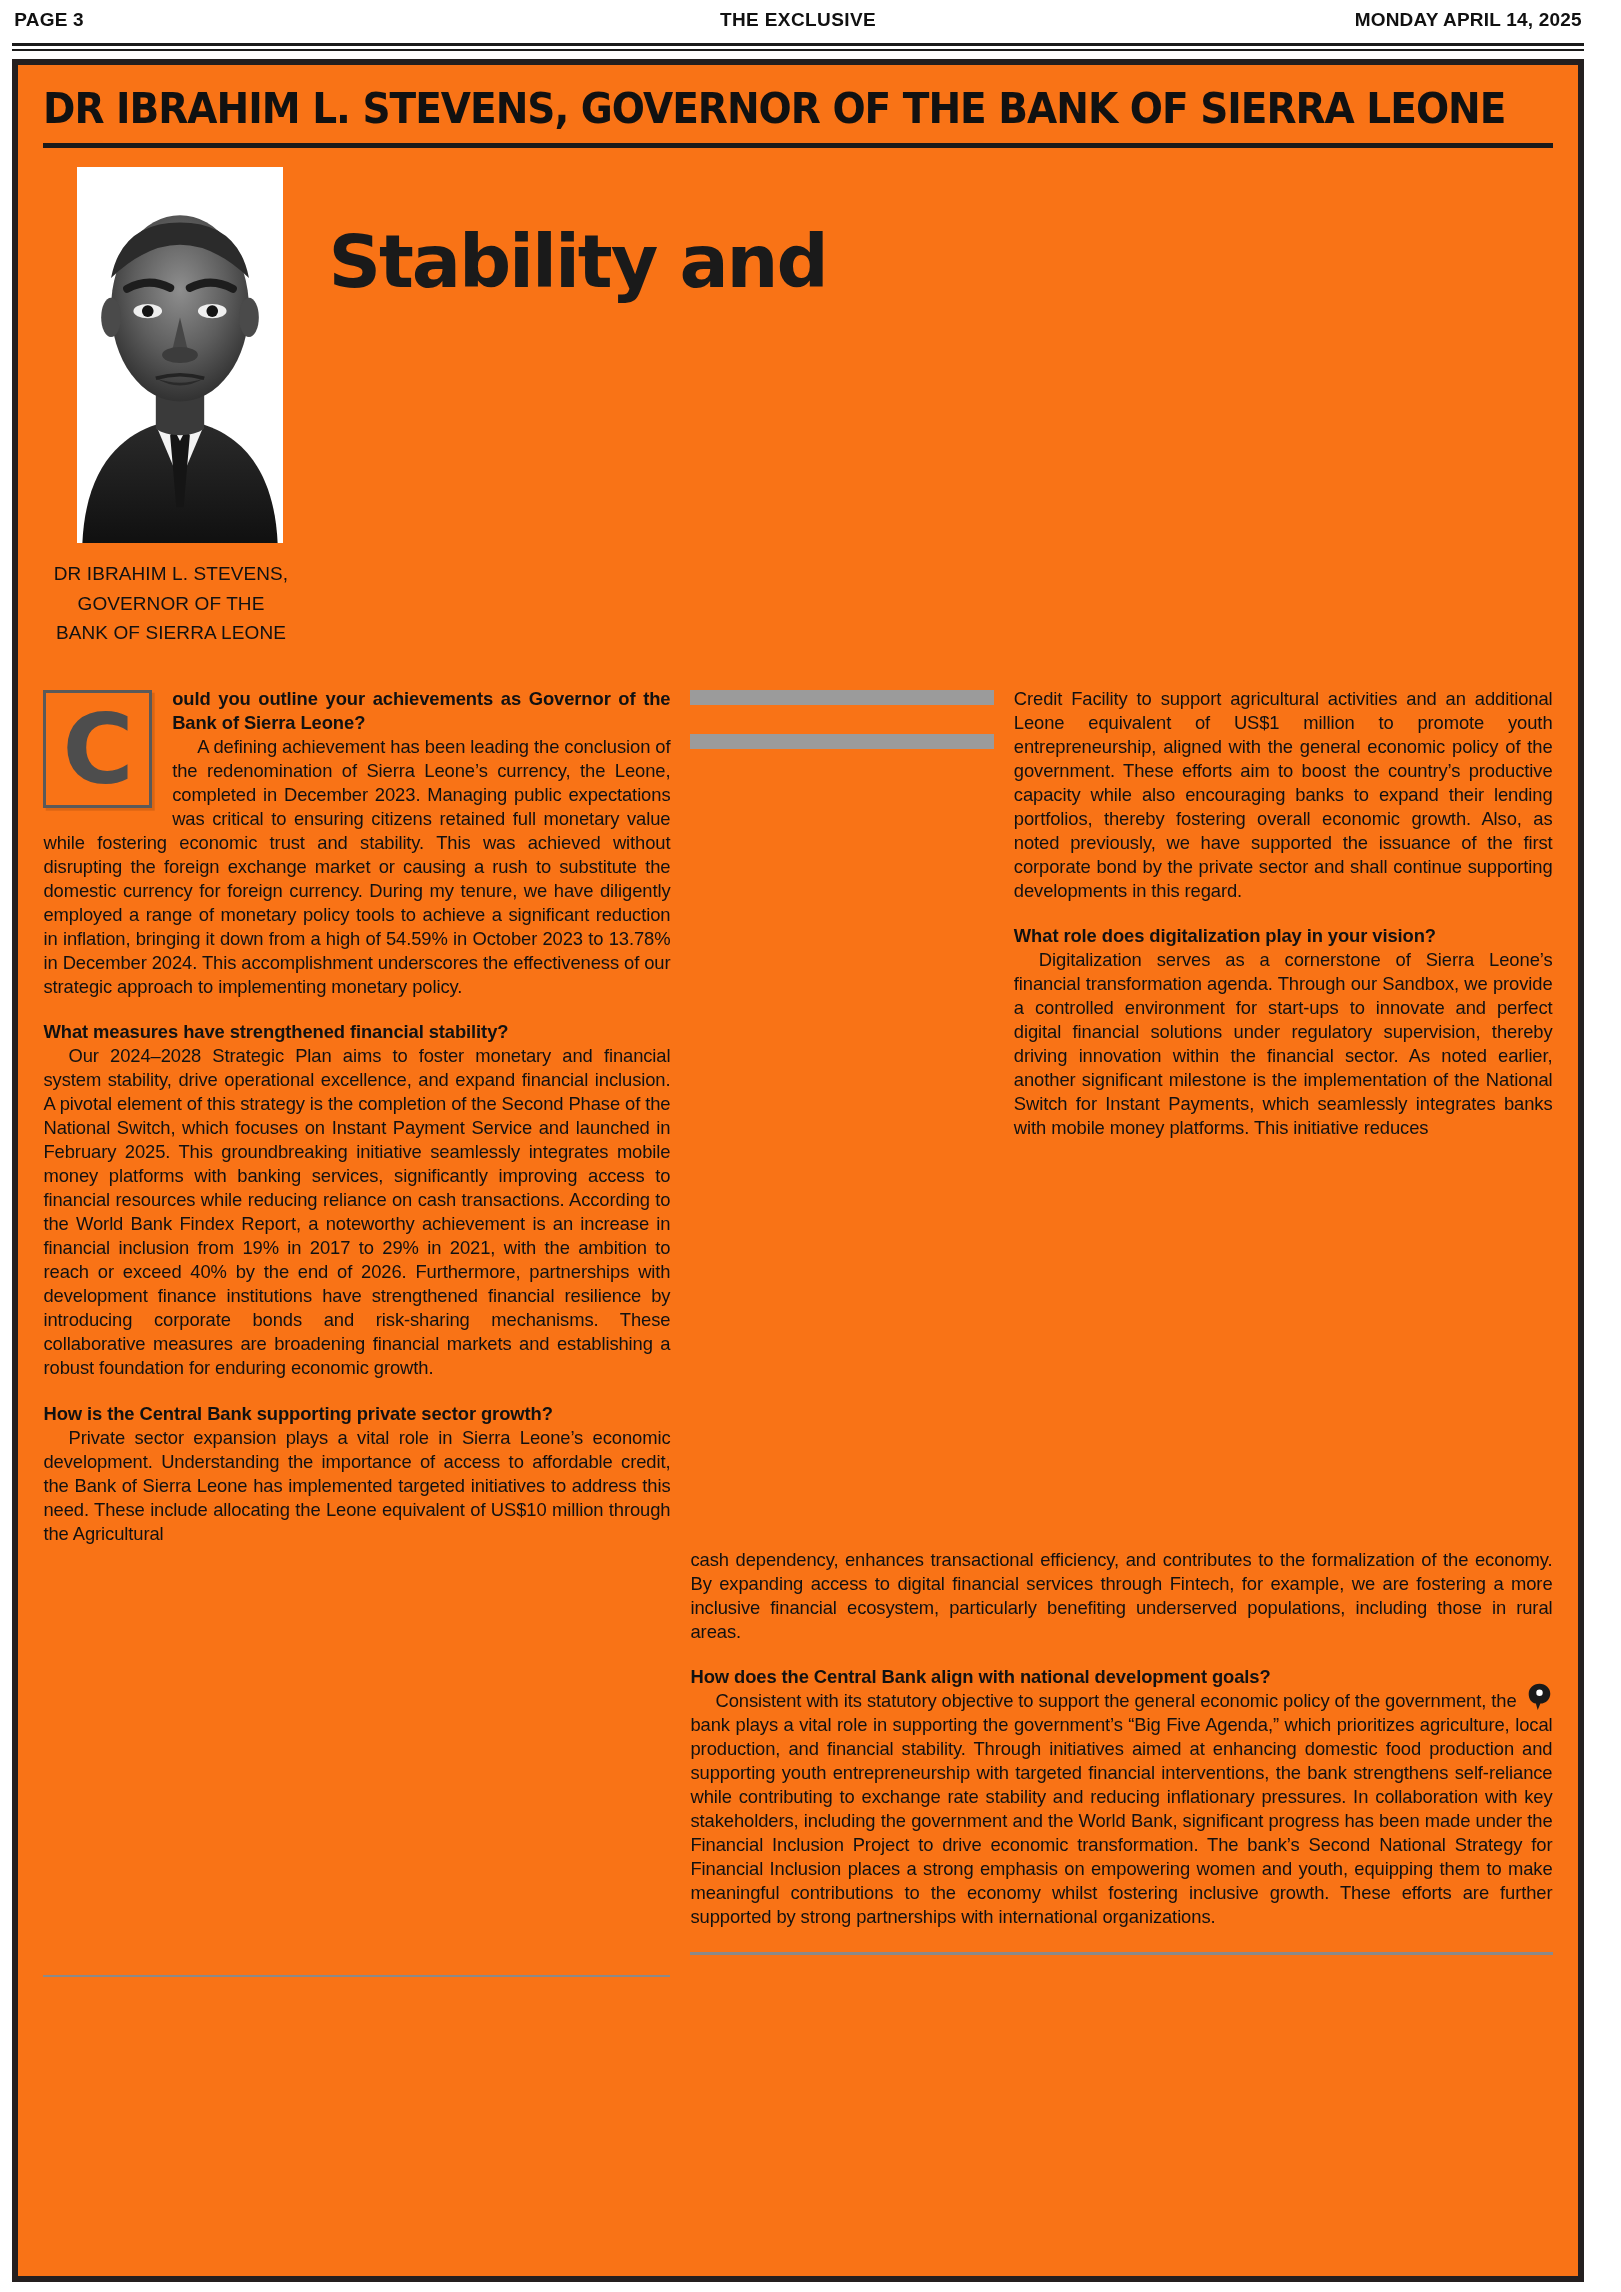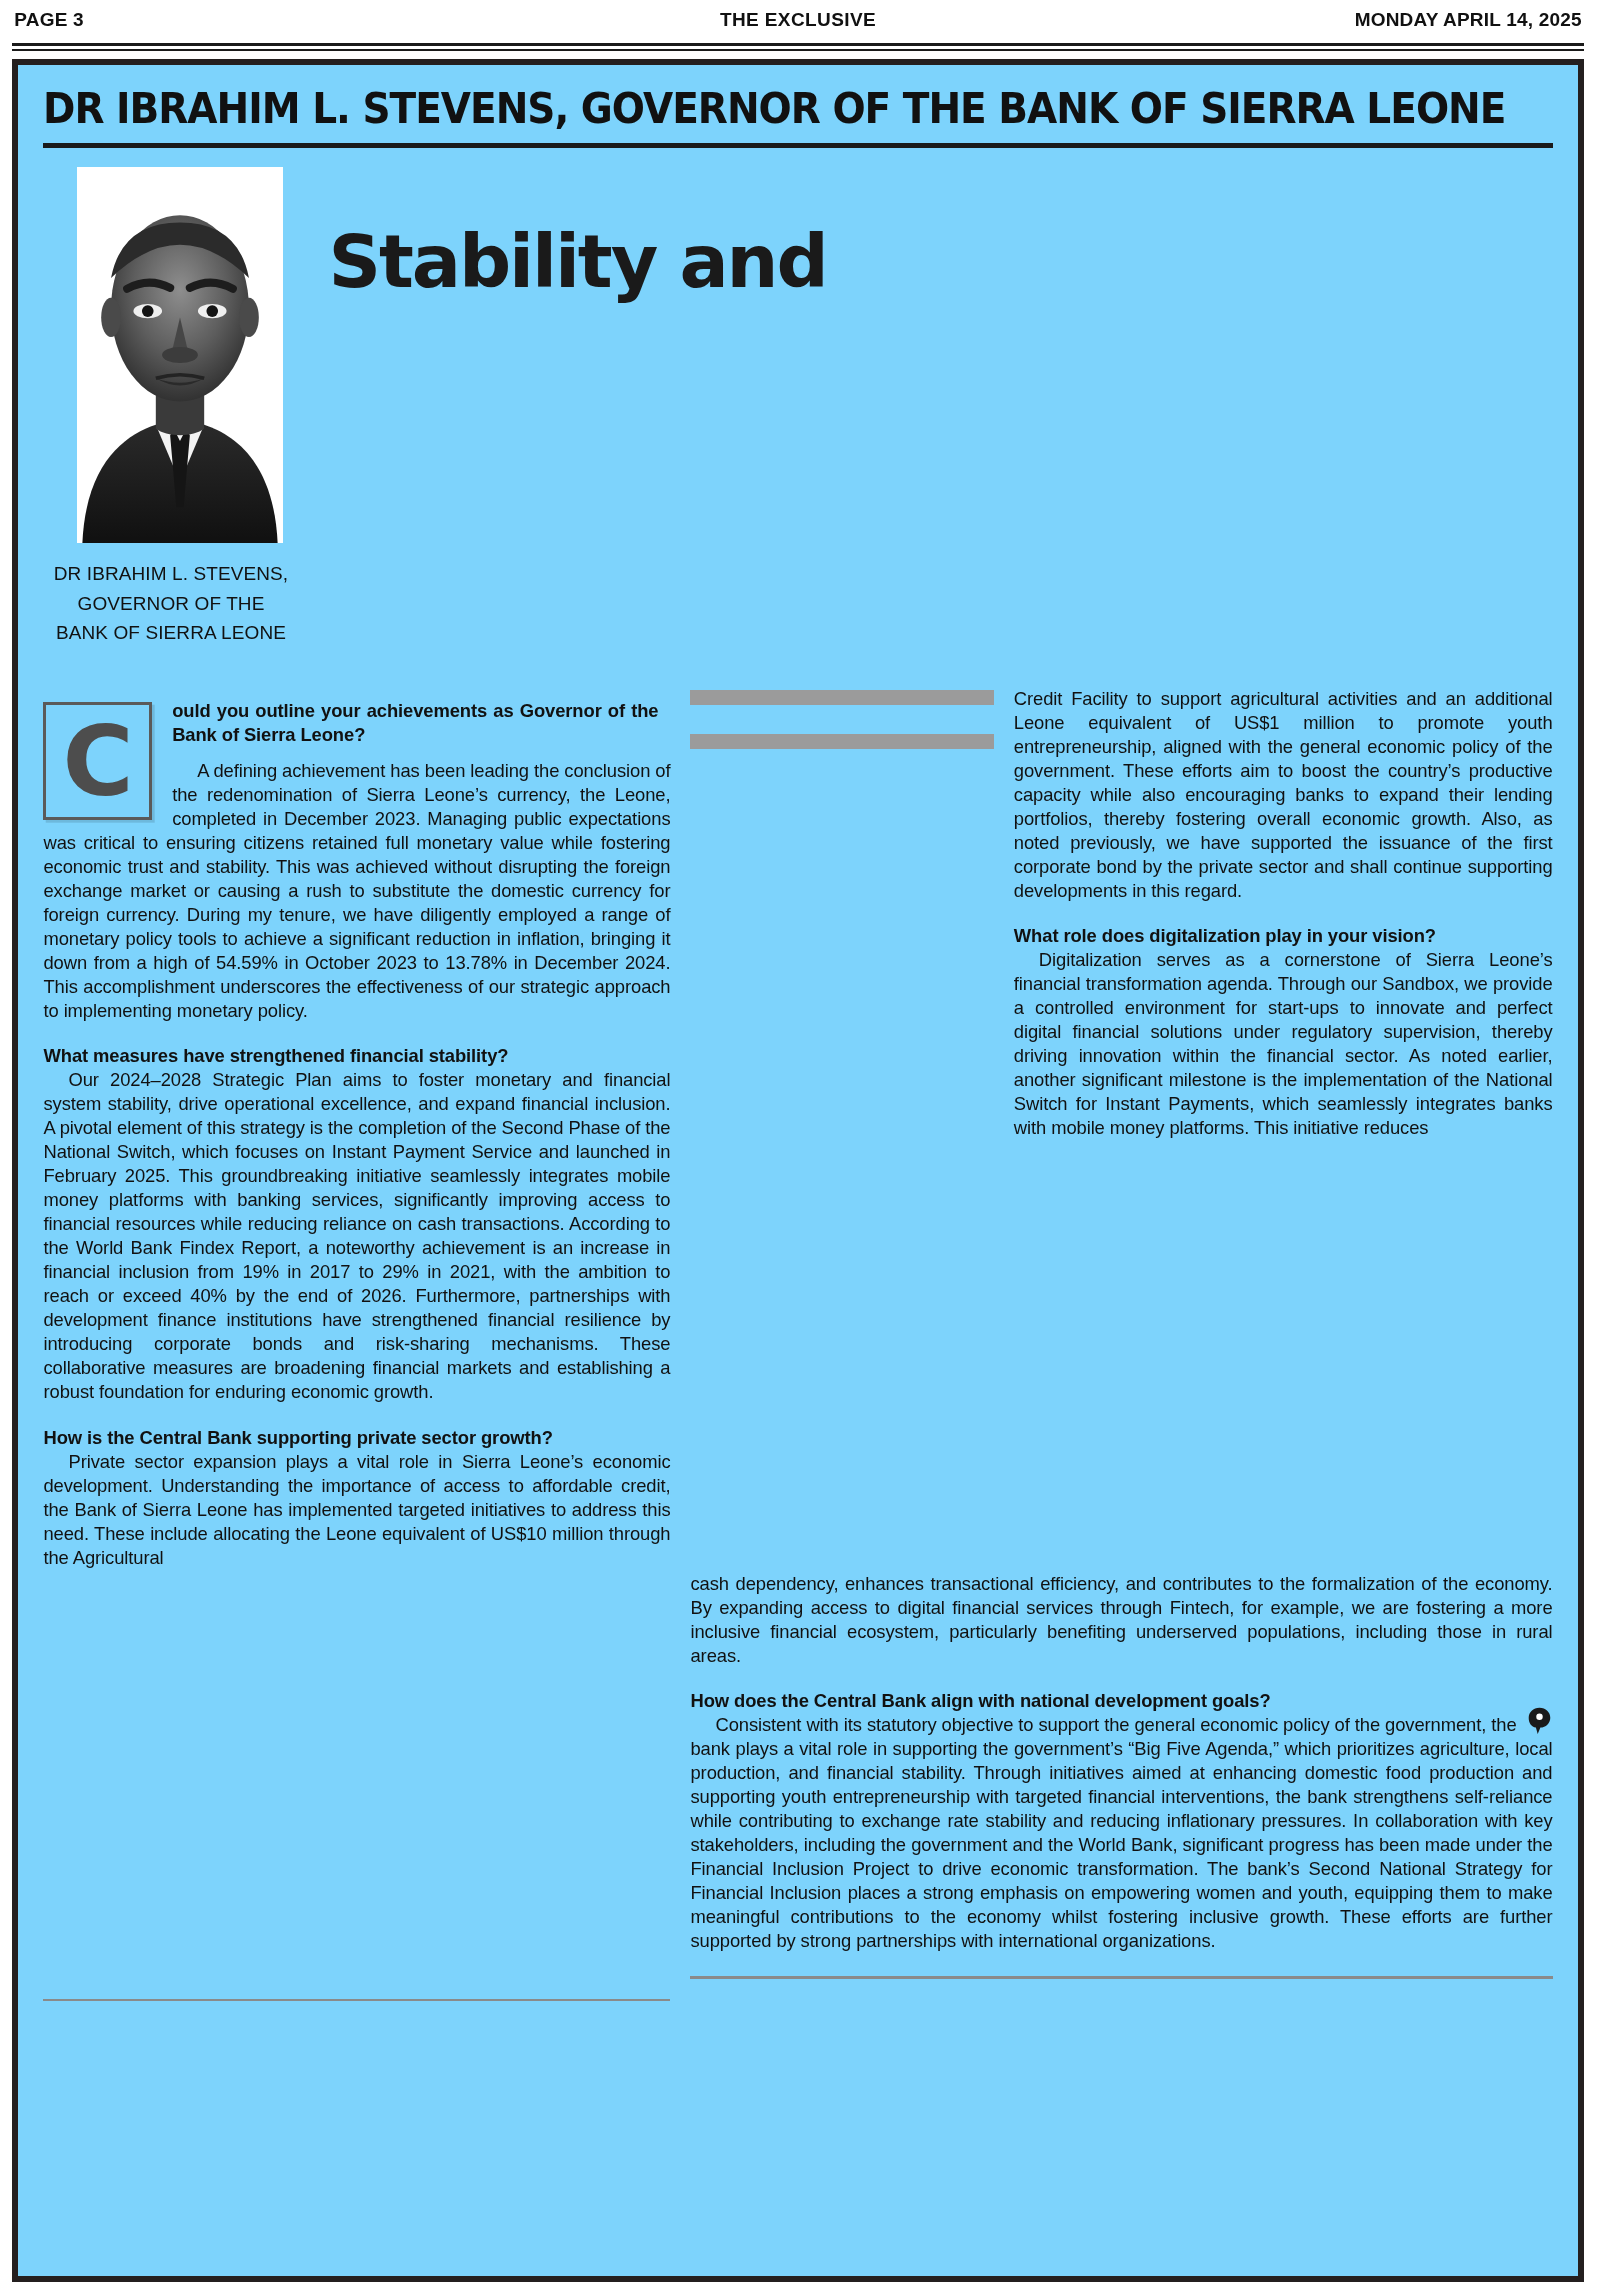--- a/index.html
+++ b/index.html
@@ -22,21 +22,21 @@
   .mast-right{margin-left:auto;font-weight:700;font-size:19px;letter-spacing:0.2px;}
   .mast-rules{margin:3.6px 1.8px 0 1.8px;}
   .mast-rules .r1{height:3.6px;background:#1a1a1a;}
   .mast-rules .r2{height:1.8px;background:#1a1a1a;margin-top:2.7px;}
 
   
   .frame{
     position:relative;
     margin:8px 1.8px 0 1.8px;
     border:6.3px solid #241f1f;
-    background:#7dd3fc;
+    background:#f97316;
     height:2223px;
     box-sizing:border-box;
     padding:0 25px;
   }
 
   
   .kicker{
     padding-top:23px;
     font-family:"DejaVu Sans","Liberation Sans",sans-serif;
     font-weight:700;
@@ -109,21 +109,21 @@
     float:left;
     width:109px;height:118px;
     border:3.6px solid #5a5a5a;
     box-sizing:border-box;
     margin:3.6px 19.7px 1.8px 0;
     display:flex;align-items:center;justify-content:center;
     font-family:"DejaVu Sans","Liberation Sans",sans-serif;
     font-weight:700;font-size:97px;line-height:1;color:#4d4d4d;
     box-shadow:2.7px 2.7px 0 rgba(0,0,0,.12);
   }
-  .lead{font-size:18.4px;line-height:1.305;text-align:justify;letter-spacing:-0.1px;margin:12px;}
+  .lead{font-size:18.4px;line-height:1.305;text-align:justify;letter-spacing:-0.1px;margin:0;}
   .lead .q{font-weight:700;}
 
   
   .pullquote{padding-top:3.6px;}
   .pq-bar{height:15px;background:#9b9b9b;}
   .pq-text{
     margin:30px 3.6px;
     text-align:center;
     font-size:30px;
     line-height:1.44;

